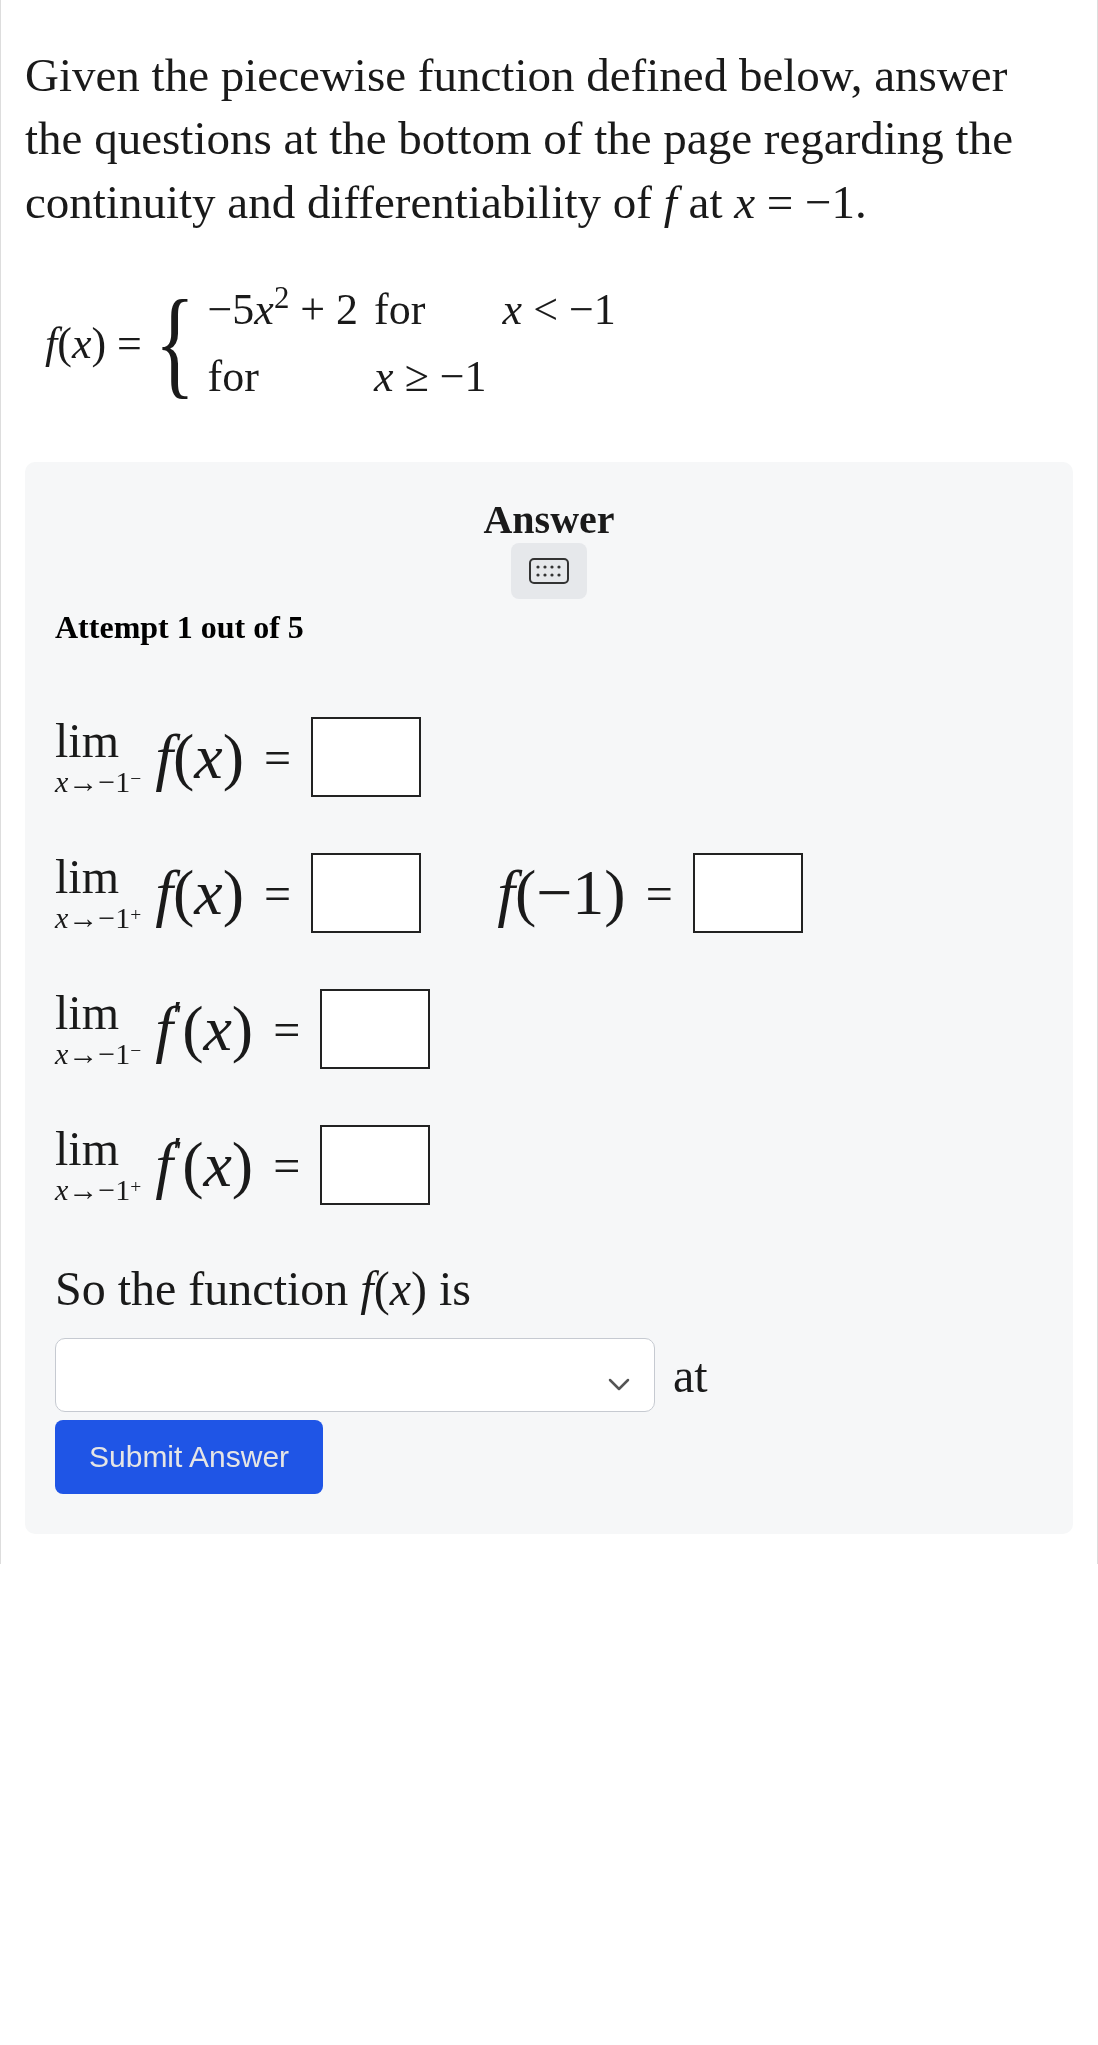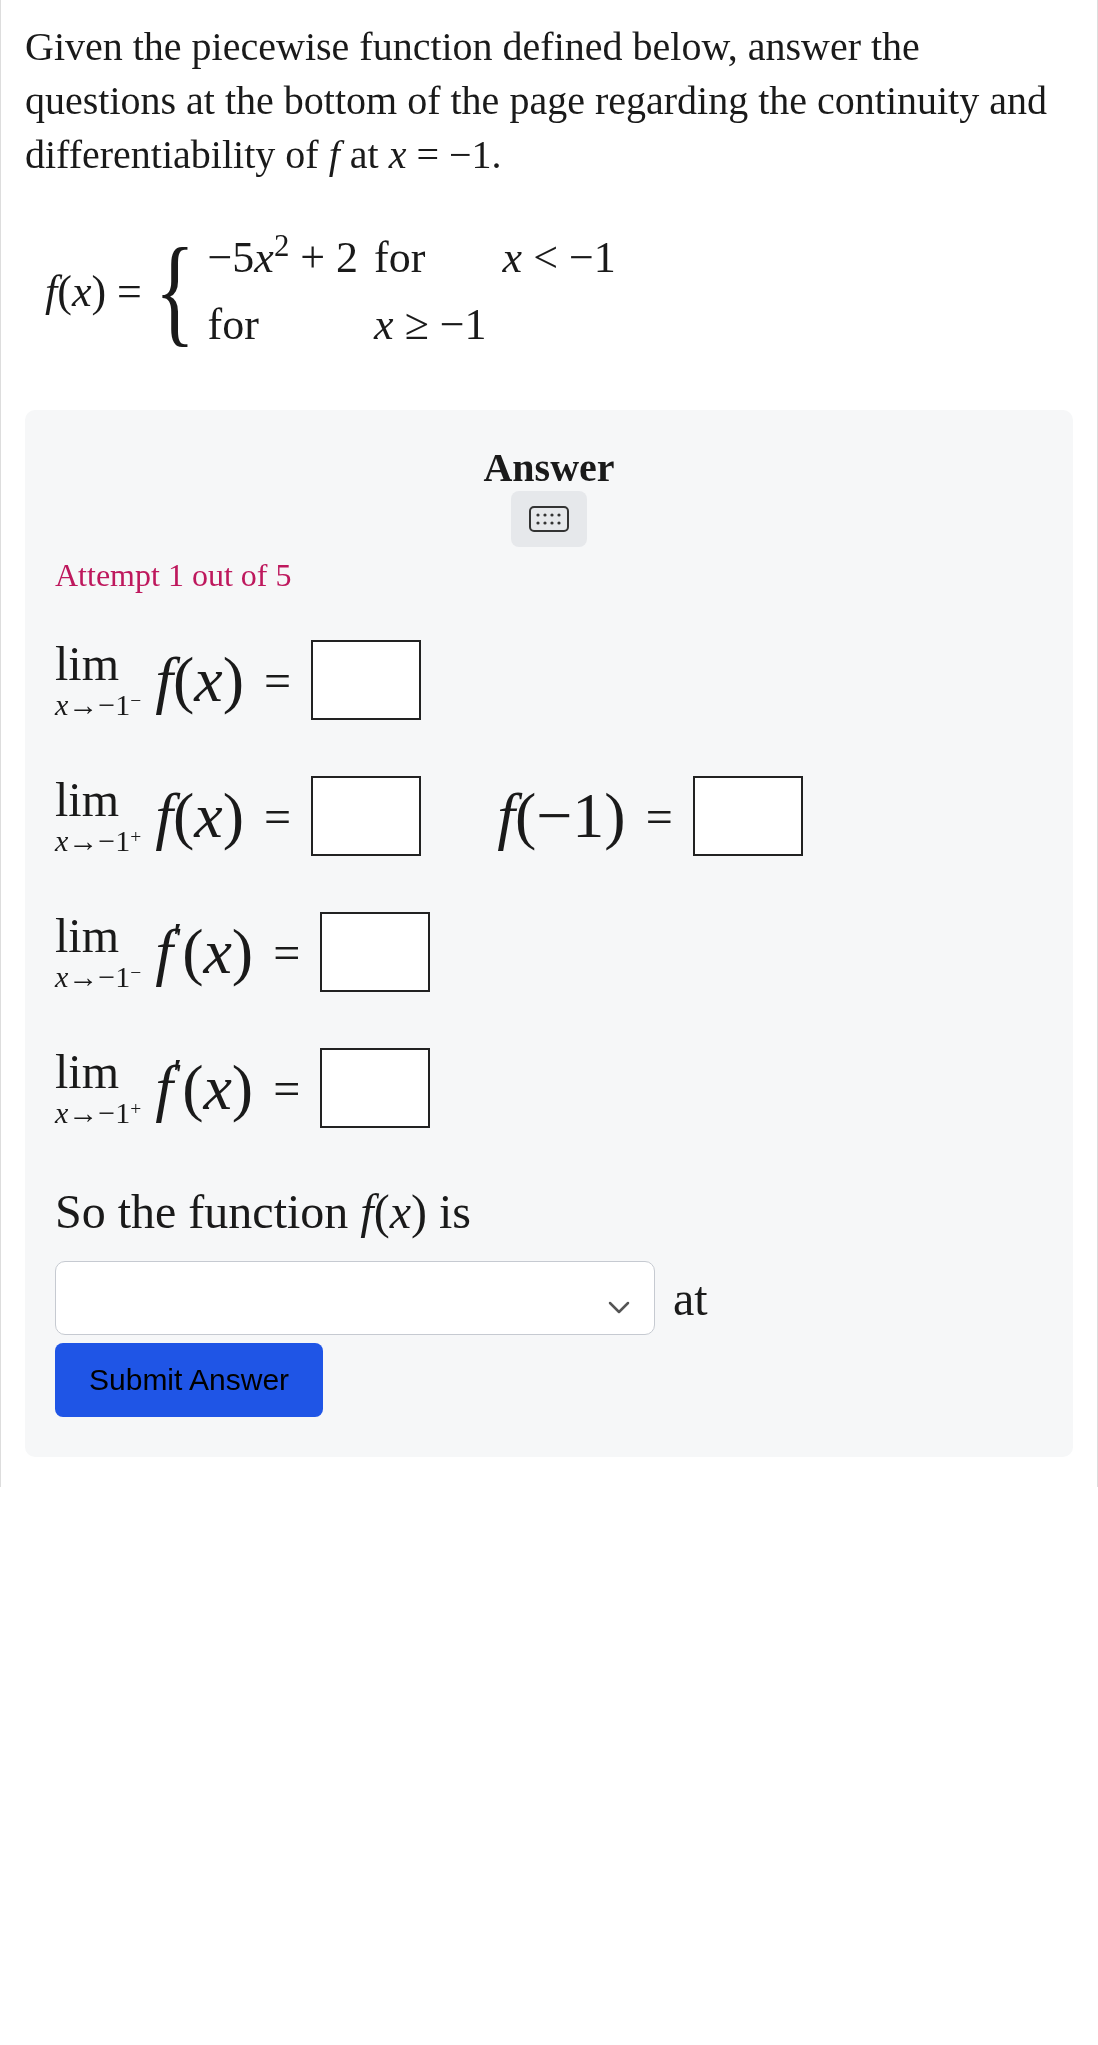--- a/index.html
+++ b/index.html
@@ -8,23 +8,24 @@
     background: #fff;
     width: 1098px;
     color: #1a1a1a;
   }
   .page {
     padding: 20px 24px 30px 24px;
     border-left: 1px solid #ddd;
     border-right: 1px solid #ddd;
   }
   .prompt {
-    font-size: 40px;
+    font-size: 47px;
     line-height: 1.35;
     margin-bottom: 50px;
+    margin-top: 24px;
   }
   .mi { font-style: italic; font-family: 'Times New Roman', serif; }
   .piecewise-wrap {
     font-size: 44px;
     display: flex;
     align-items: center;
     gap: 12px;
     margin: 40px 0 60px 20px;
   }
   .brace {
@@ -66,22 +67,23 @@
     border-radius: 8px;
     width: 76px;
     height: 56px;
     display: flex;
     align-items: center;
     justify-content: center;
     cursor: pointer;
   }
   .attempt {
     font-size: 32px;
-    color: #be185d;
-    margin-bottom: 46px;
+    color: #000000;
+    margin-bottom: 71px;
+    font-weight: bold;
   }
   .q-rows { font-size: 48px; }
   .q-row {
     display: flex;
     align-items: center;
     gap: 14px;
     margin-bottom: 56px;
     flex-wrap: wrap;
   }
   .lim-block {
@@ -123,21 +125,21 @@
     justify-content: flex-end;
     padding: 0 24px;
     cursor: pointer;
     max-width: 600px;
   }
   .chev { color: #666; }
   .at-label { font-size: 48px; }
   .x-eq { font-size: 48px; margin-top: 12px; margin-bottom: 40px; }
   .submit-btn {
     background: #1f55e6;
-    color: #000000;
+    color: #e5e5e5;
     font-family: Arial, sans-serif;
     font-size: 30px;
     padding: 20px 34px;
     border: none;
     border-radius: 8px;
     cursor: pointer;
   }
 </style>
 </head>
 <body>

